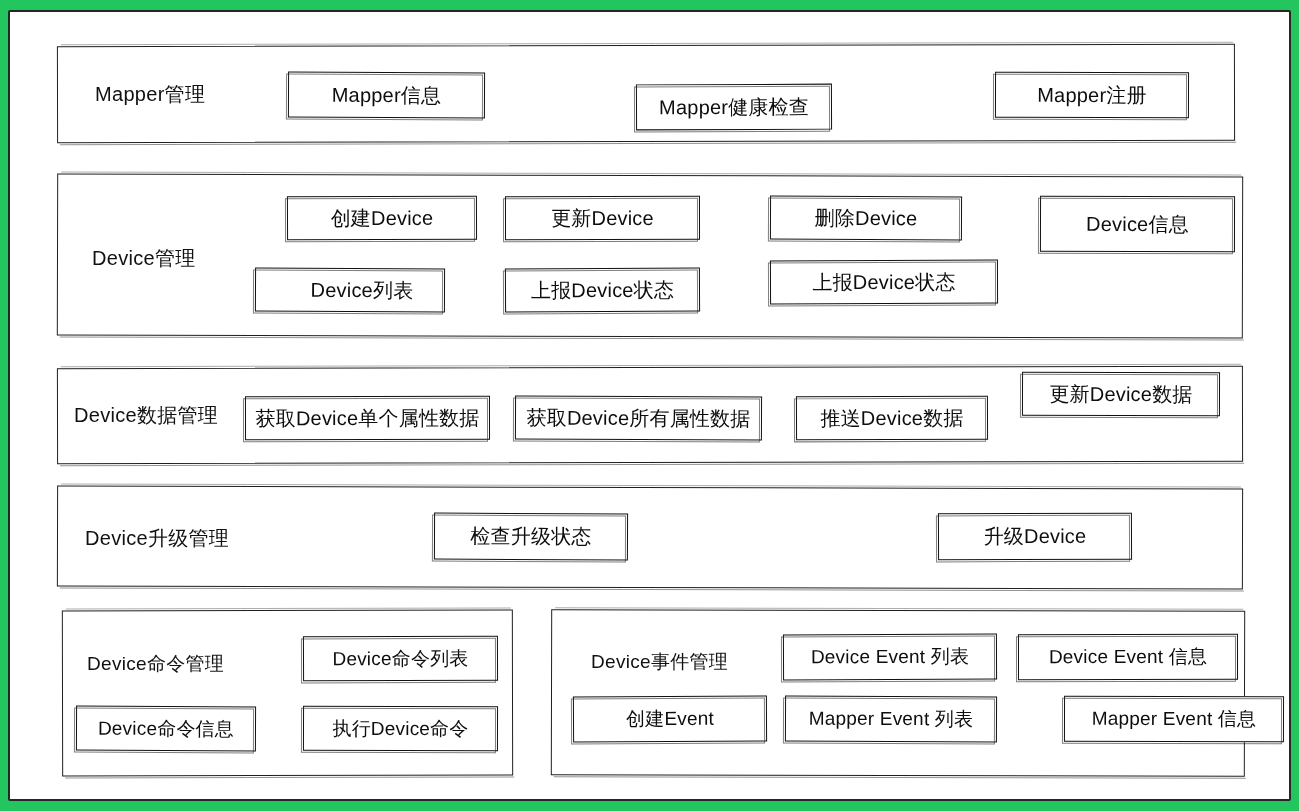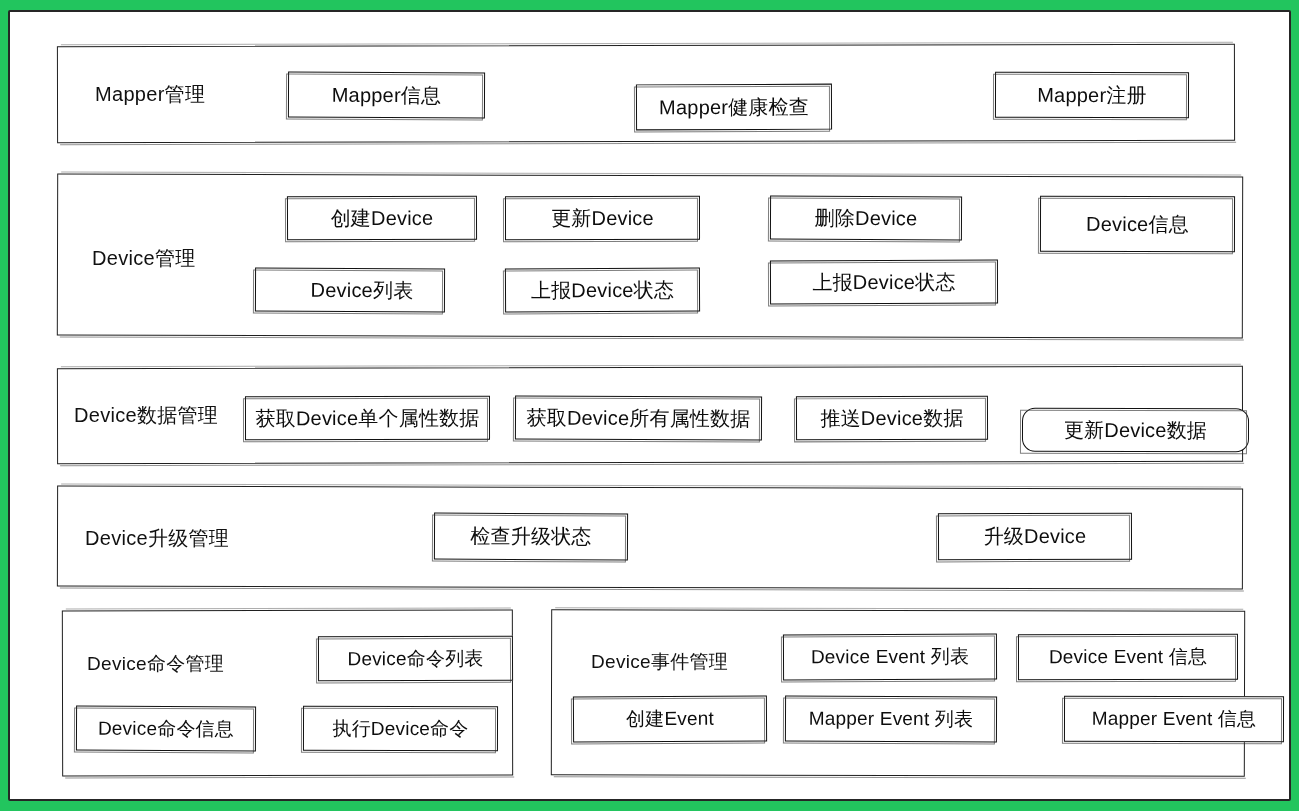--- a/index.html
+++ b/index.html
@@ -167,41 +167,41 @@
   </div>
 
   <div class="node tilt-b fs20" style="left:515px; top:396px; width:247px; height:44px;">
     <span class="lbl">获取Device所有属性数据</span>
   </div>
 
   <div class="node tilt-a fs20" style="left:796px; top:396px; width:192px; height:44px;">
     <span class="lbl">推送Device数据</span>
   </div>
 
-  <div class="node tilt-d fs20" style="left:1022px; top:408px; width:227px; height:44px;border-radius:13px;">
+  <div class="node tilt-d fs20" style="left:1022px; top:372px; width:198px; height:44px;">
     <span class="lbl">更新Device数据</span>
   </div>
 
   <div class="panel tilt-d" style="left:57px; top:487px; width:1186px; height:101px;"></div>
 
   <div class="section-label fs20" style="left:85px; top:522px; width:230px; height:32px;">Device升级管理</div>
 
   <div class="node tilt-b fs20" style="left:434px; top:513px; width:194px; height:47px;">
     <span class="lbl">检查升级状态</span>
   </div>
 
   <div class="node tilt-a fs20" style="left:938px; top:513px; width:194px; height:47px;">
     <span class="lbl">升级Device</span>
   </div>
 
   <div class="panel tilt-c" style="left:62px; top:610px; width:451px; height:166px;"></div>
 
   <div class="section-label fs19" style="left:87px; top:648px; width:220px; height:32px;">Device命令管理</div>
 
-  <div class="node tilt-a fs19" style="left:318px; top:636px; width:195px; height:45px;">
+  <div class="node tilt-a fs19" style="left:303px; top:636px; width:195px; height:45px;">
     <span class="lbl">Device命令列表</span>
   </div>
 
   <div class="node tilt-b fs19" style="left:76px; top:706px; width:180px; height:45px;">
     <span class="lbl">Device命令信息</span>
   </div>
 
   <div class="node tilt-d fs19" style="left:303px; top:706px; width:195px; height:45px;">
     <span class="lbl">执行Device命令</span>
   </div>

